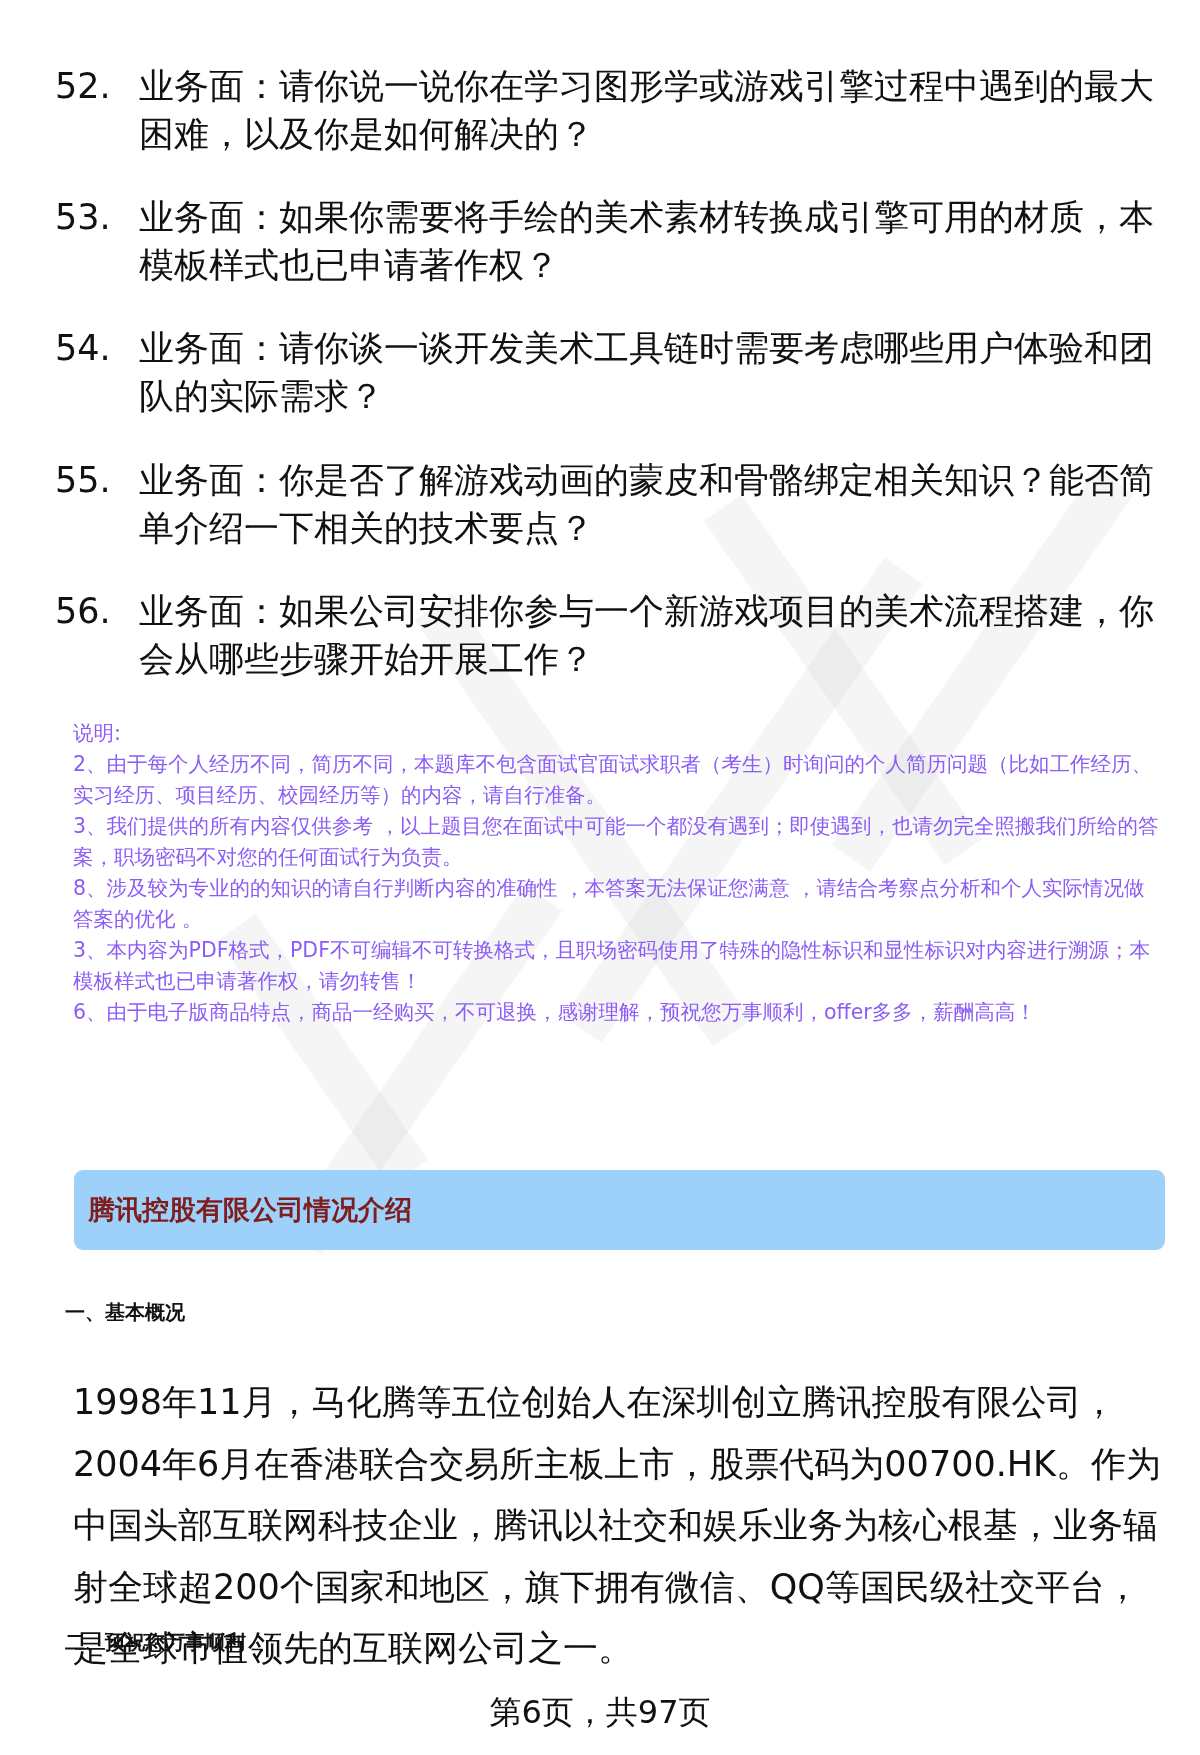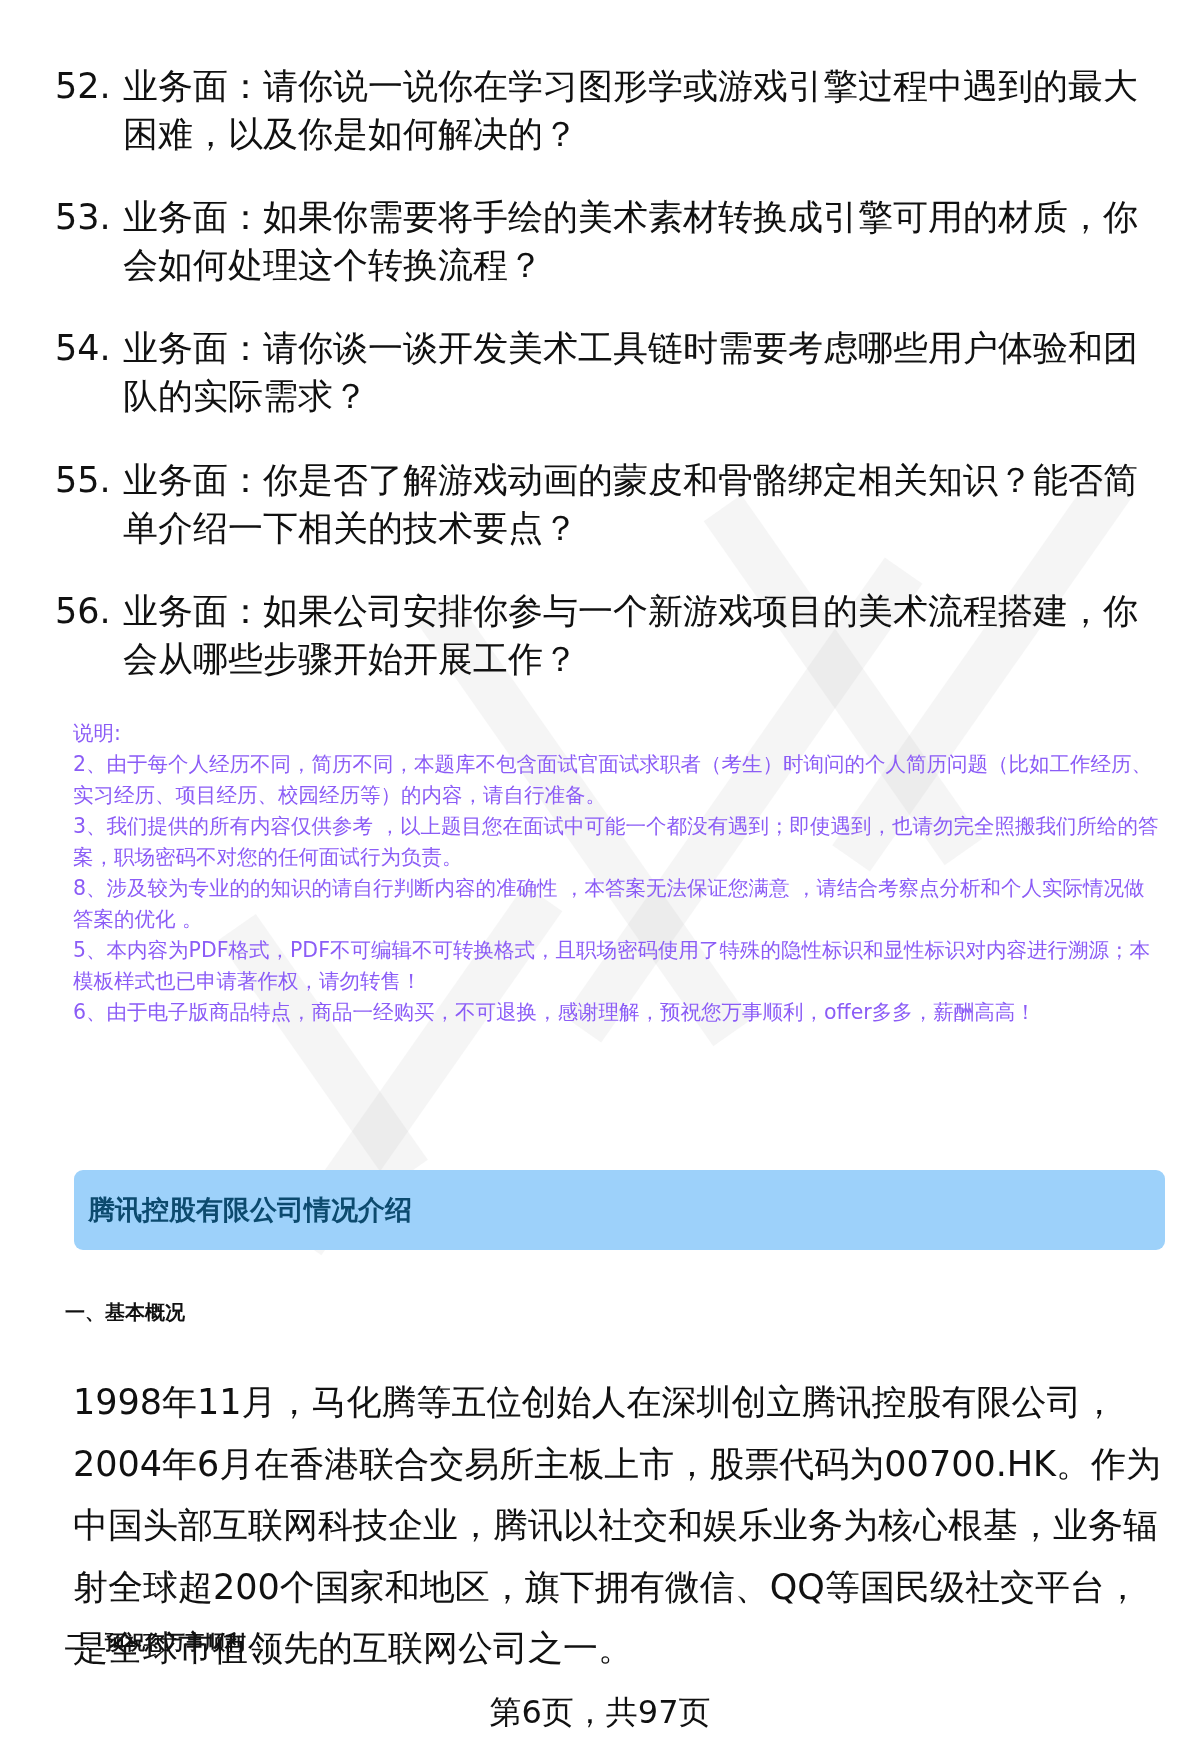--- a/index.html
+++ b/index.html
@@ -3,26 +3,26 @@
 <meta charset="utf-8">
 <style>
   html, body { margin: 0; padding: 0; background: #ffffff; }
   body { width: 1200px; height: 1755px; position: relative; overflow: hidden;
          font-family: "DejaVu Sans", "Liberation Sans", sans-serif; color: #111111; }
   .watermark { position: absolute; left: 0; top: 0; width: 1200px; height: 1755px; pointer-events: none; z-index: 0; }
   .wm-bar { position: absolute; background: rgba(200,200,200,0.18); }
   .content { position: absolute; left: 0; top: 0; width: 1200px; height: 1755px; z-index: 1; }
   .q { position: absolute; left: 55px; width: 1110px; font-size: 35px; line-height: 48px; }
   .q .num { position: absolute; left: 0; top: 0; width: 72px; }
-  .q .text { position: absolute; left: 68px; width: 1040px; }
+  .q .text { position: absolute; left: 84px; width: 1040px; }
   .notes { position: absolute; left: 73px; top: 718px; width: 1090px; font-size: 20.5px; line-height: 31px; color: #8b5cf6; }
   .notes div { white-space: normal; }
   .banner { position: absolute; left: 74px; top: 1170px; width: 1091px; height: 80px;
             background: #9dd1fa; border-radius: 9px; }
-  .banner-title { position: absolute; left: 14px; top: 0; line-height: 80px; font-size: 27px; font-weight: bold; color: #0c4a6e; }
+  .banner-title { position: absolute; left: 14px; top: 0; line-height: 80px; font-size: 27px; font-weight: bold; color: #7f1d1d; }
   .h2 { position: absolute; left: 65px; font-size: 20px; line-height: 40px; font-weight: bold; }
   .para { position: absolute; left: 73px; top: 1372px; width: 1095px; font-size: 35px; line-height: 61.5px; }
   .footer { position: absolute; left: 0; width: 1200px; top: 1690px; text-align: center; font-size: 32px; line-height: 44px; }
 </style>
 </head>
 <body>
 
 <div class="watermark">
   <div class="wm-bar" style="left:560px;top:560px;width:46px;height:520px;transform:rotate(-35deg);"></div>
   <div class="wm-bar" style="left:720px;top:520px;width:46px;height:560px;transform:rotate(35deg);"></div>
@@ -33,41 +33,41 @@
 </div>
 
 <div class="content">
 
   <div class="q" style="top:62px;">
     <span class="num">52.</span>
     <span class="text">业务面：请你说一说你在学习图形学或游戏引擎过程中遇到的最大困难，以及你是如何解决的？</span>
   </div>
   <div class="q" style="top:193px;">
     <span class="num">53.</span>
-    <span class="text">业务面：如果你需要将手绘的美术素材转换成引擎可用的材质，你会如何处理这个转换流程？</span>
+    <span class="text">业务面：如果你需要将手绘的美术素材转换成引擎可用的材质，本模板样式也已申请著作权？</span>
   </div>
   <div class="q" style="top:324px;">
     <span class="num">54.</span>
     <span class="text">业务面：请你谈一谈开发美术工具链时需要考虑哪些用户体验和团队的实际需求？</span>
   </div>
   <div class="q" style="top:456px;">
     <span class="num">55.</span>
     <span class="text">业务面：你是否了解游戏动画的蒙皮和骨骼绑定相关知识？能否简单介绍一下相关的技术要点？</span>
   </div>
   <div class="q" style="top:587px;">
     <span class="num">56.</span>
     <span class="text">业务面：如果公司安排你参与一个新游戏项目的美术流程搭建，你会从哪些步骤开始开展工作？</span>
   </div>
 
   <div class="notes">
     <div>说明:</div>
     <div>2、由于每个人经历不同，简历不同，本题库不包含面试官面试求职者（考生）时询问的个人简历问题（比如工作经历、实习经历、项目经历、校园经历等）的内容，请自行准备。</div>
     <div>3、我们提供的所有内容仅供参考 ，以上题目您在面试中可能一个都没有遇到；即使遇到，也请勿完全照搬我们所给的答案，职场密码不对您的任何面试行为负责。</div>
     <div>8、涉及较为专业的的知识的请自行判断内容的准确性 ，本答案无法保证您满意 ，请结合考察点分析和个人实际情况做答案的优化 。</div>
-    <div>5、本内容为PDF格式，PDF不可编辑不可转换格式，且职场密码使用了特殊的隐性标识和显性标识对内容进行溯源；本模板样式也已申请著作权，请勿转售！</div>
+    <div>3、本内容为PDF格式，PDF不可编辑不可转换格式，且职场密码使用了特殊的隐性标识和显性标识对内容进行溯源；本模板样式也已申请著作权，请勿转售！</div>
     <div>6、由于电子版商品特点，商品一经购买，不可退换，感谢理解，预祝您万事顺利，offer多多，薪酬高高！</div>
   </div>
 
   <div class="banner">
     <div class="banner-title">腾讯控股有限公司情况介绍</div>
   </div>
 
   <div class="h2" style="top:1292px;">一、基本概况</div>
 
   <div class="para">1998年11月，马化腾等五位创始人在深圳创立腾讯控股有限公司，2004年6月在香港联合交易所主板上市，股票代码为00700.HK。作为中国头部互联网科技企业，腾讯以社交和娱乐业务为核心根基，业务辐射全球超200个国家和地区，旗下拥有微信、QQ等国民级社交平台，是全球市值领先的互联网公司之一。</div>

